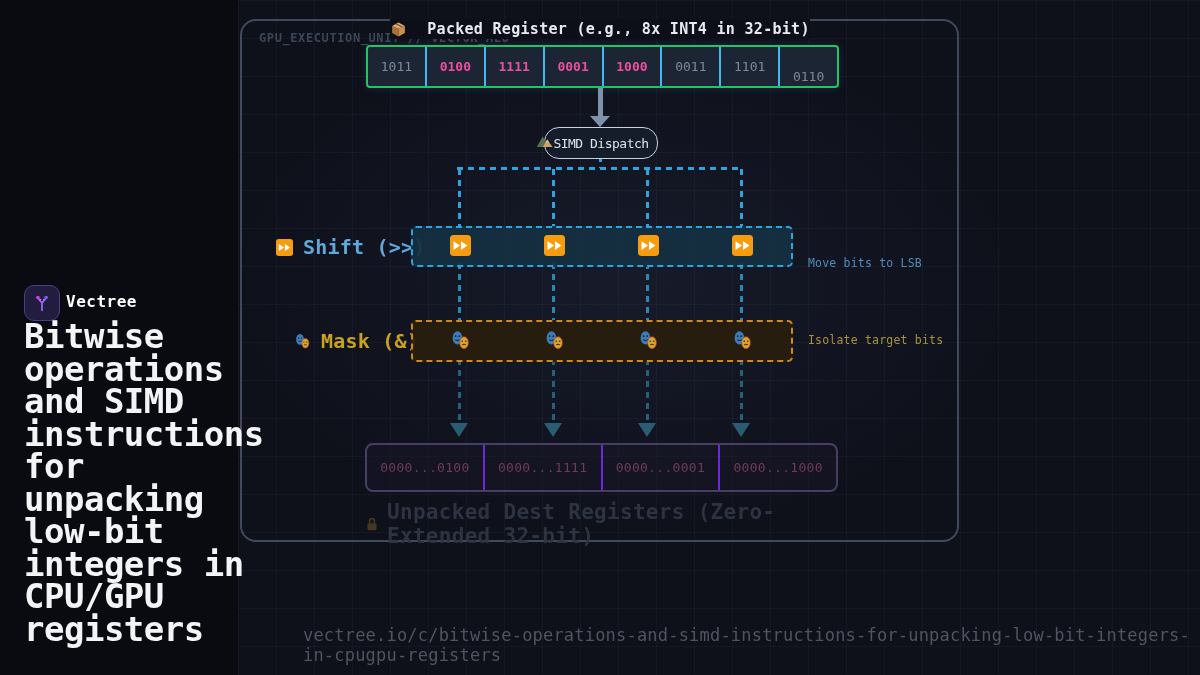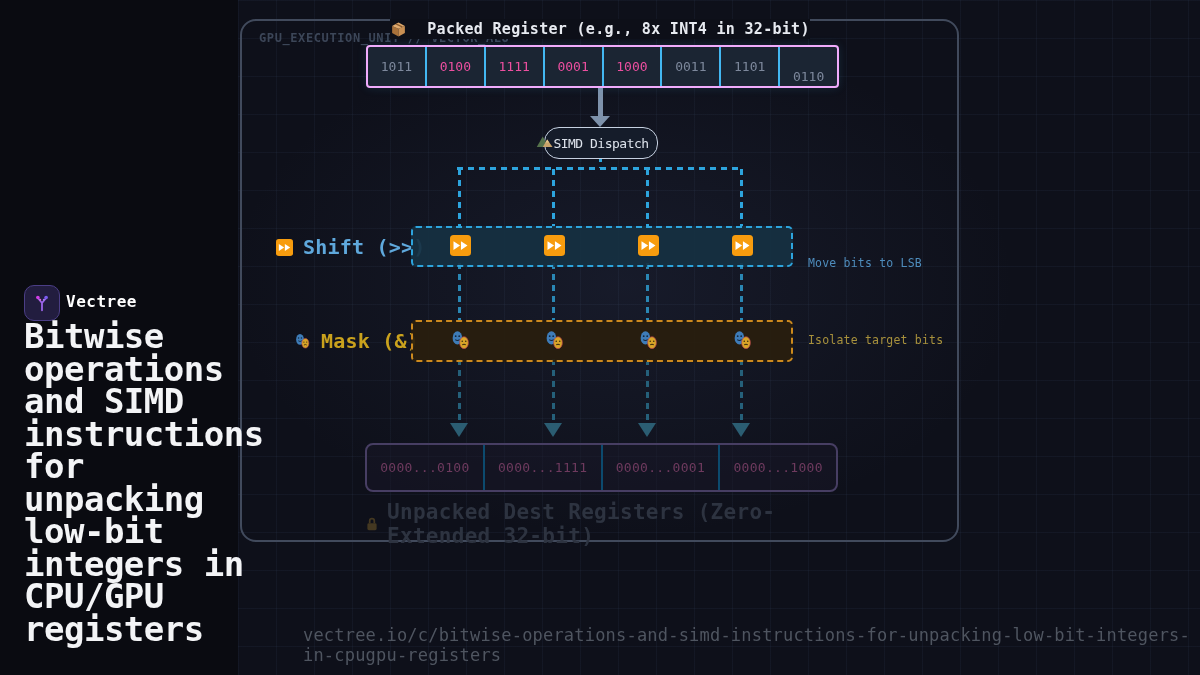--- a/index.html
+++ b/index.html
@@ -60,29 +60,29 @@
   }
   .packed-title{
     position:absolute;left:390px;top:19px;width:420px;height:20px;z-index:3;
     background:#0d0f18;display:flex;align-items:center;justify-content:center;gap:20px;
     font-size:15px;font-weight:bold;color:#e7eaf0;letter-spacing:0.3px;
   }
 
   
   .reg-box{
     position:absolute;left:366px;top:45px;width:469px;height:39px;z-index:2;
-    border:2px solid #f0abfc;border-radius:4px;background:#1b2533;
+    border:2px solid #22c55e;border-radius:4px;background:#1b2533;
     display:flex;box-shadow:0 0 10px rgba(67,183,241,0.15);
   }
   .reg-cell{
     flex:1;display:flex;align-items:center;justify-content:center;
     border-right:2px solid #43b7f1;font-size:13px;color:#7d889c;
   }
   .reg-cell:last-child{border-right:none;margin-top:20px;}
-  .reg-cell.hl{color:#ed4fa0;font-weight:normal;}
+  .reg-cell.hl{color:#ed4fa0;font-weight:bold;}
 
   
   .arrow-shaft{position:absolute;left:598px;top:85px;width:5px;height:32px;background:#7e92ab;}
   .arrow-head{
     position:absolute;left:590px;top:116px;width:0;height:0;
     border-left:10px solid transparent;border-right:10px solid transparent;
     border-top:11px solid #7e92ab;
   }
 
   
@@ -130,21 +130,21 @@
   .note-mask{left:808px;top:333px;color:#a8913c;}
 
   
   .dest-box{
     position:absolute;left:365px;top:443px;width:469px;height:45px;z-index:2;
     border:2px solid #473e63;border-radius:8px;background:rgba(26,24,42,0.45);
     display:flex;
   }
   .dest-cell{
     flex:1;display:flex;align-items:center;justify-content:center;
-    border-right:2px solid #0c4a6e;font-size:13px;color:#6e3a5e;letter-spacing:0.3px;
+    border-right:2px solid #6d28d9;font-size:13px;color:#6e3a5e;letter-spacing:0.3px;
   }
   .dest-cell:last-child{border-right:none;}
   .dest-label{
     position:absolute;left:365px;top:500px;width:469px;z-index:2;
     display:flex;align-items:center;justify-content:center;gap:8px;
     font-size:21px;font-weight:bold;color:#2d3340;letter-spacing:0.3px;
   }
 </style>
 </head>
 <body>

